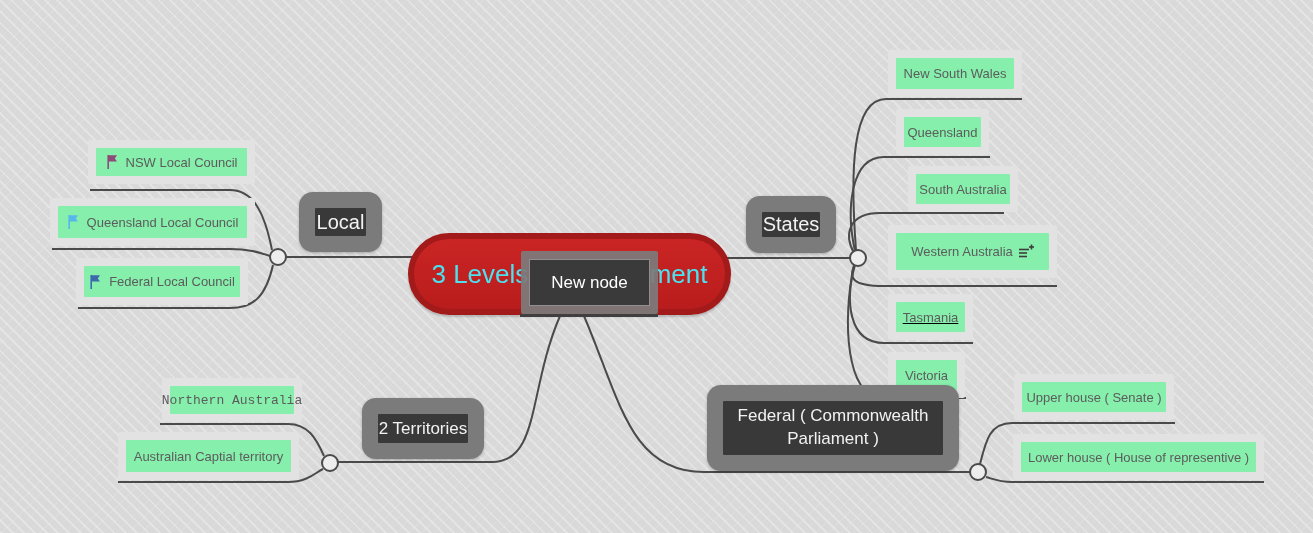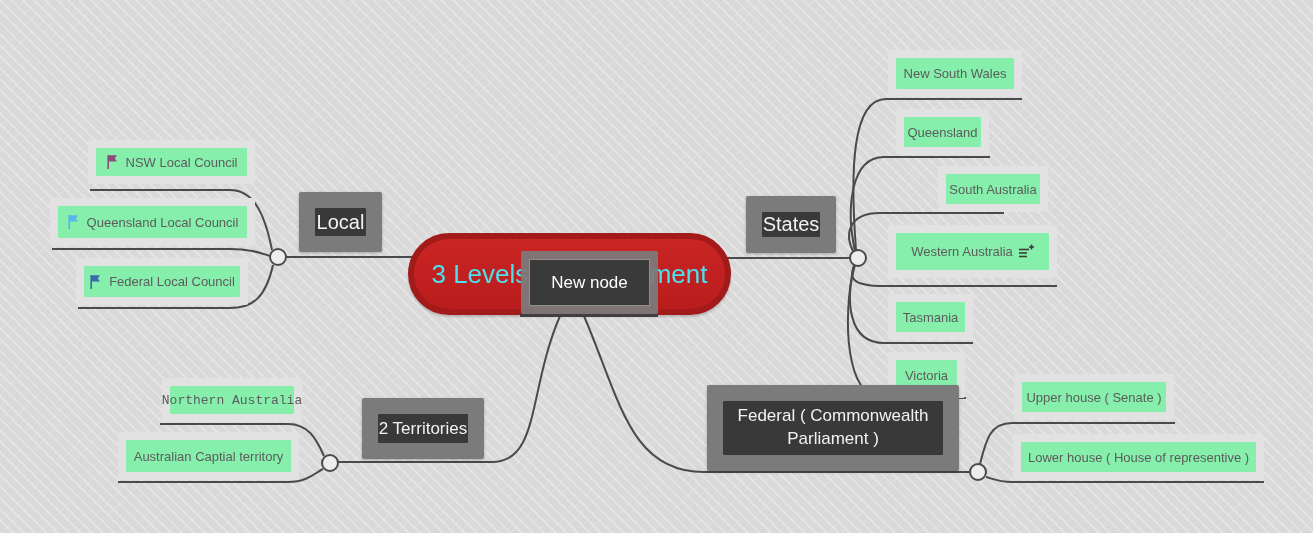--- a/index.html
+++ b/index.html
@@ -27,21 +27,21 @@
   .child-in{
     background:#86efac;width:100%;height:100%;box-sizing:border-box;
     display:flex;align-items:center;justify-content:center;gap:7px;
     font-size:13px;color:#5c5c5c;white-space:nowrap;border-radius:1px;
   }
   .flag{display:inline-flex;align-items:center;}
 
   
   .branch{
     position:absolute;z-index:3;box-sizing:border-box;
-    background:#7b7b7b;padding:16px;border-radius:2px;
+    background:#7b7b7b;padding:16px;border-radius:14px;
     box-shadow:0 1px 3px rgba(0,0,0,.25);
   }
   .branch-in{
     background:#393939;width:100%;height:100%;box-sizing:border-box;
     display:flex;align-items:center;justify-content:center;
     color:#f2f2f2;font-size:20px;white-space:nowrap;border-radius:1px;
   }
   .branch-in.small{font-size:17px;}
   .branch-in.left{justify-content:flex-start;text-align:center;padding:0 13px;
     white-space:normal;line-height:1.35;}
@@ -157,21 +157,21 @@
         <span>New South Wales</span>
       </div>
   </div>
 
   <div class="child" style="left:896px;top:109px;width:93px;height:46px;">
     <div class="child-in">
         <span>Queensland</span>
       </div>
   </div>
 
-  <div class="child" style="left:938px;top:166px;width:110px;height:46px;text-align:center;">
+  <div class="child" style="left:908px;top:166px;width:110px;height:46px;text-align:center;">
     <div class="child-in">
         <span>South Australia</span>
       </div>
   </div>
 
   <div class="child" style="left:888px;top:225px;width:169px;height:53px;">
     <div class="child-in" style="gap:4px;">
       <span>Western Australia</span>
       <span style="display:inline-flex;">
         <svg width="17" height="16" viewBox="0 0 17 16">
@@ -180,21 +180,21 @@
               <path d="M2 9 H10"></path>
               <path d="M2 12.5 H10"></path>
             <path d="M12 3 H17"></path>
               <path d="M14.5 0.5 V5.5"></path>
           </g>
         </svg>
       </span>
     </div>
   </div>
 
-  <div class="child" style="left:888px;top:294px;width:85px;height:46px;">
+  <div class="child" style="left:888px;top:294px;width:85px;height:46px;text-decoration:underline;">
     <div class="child-in">
         <span>Tasmania</span>
       </div>
   </div>
 
   <div class="child" style="left:888px;top:352px;width:77px;height:46px;">
     <div class="child-in">
         <span>Victoria</span>
       </div>
   </div>

